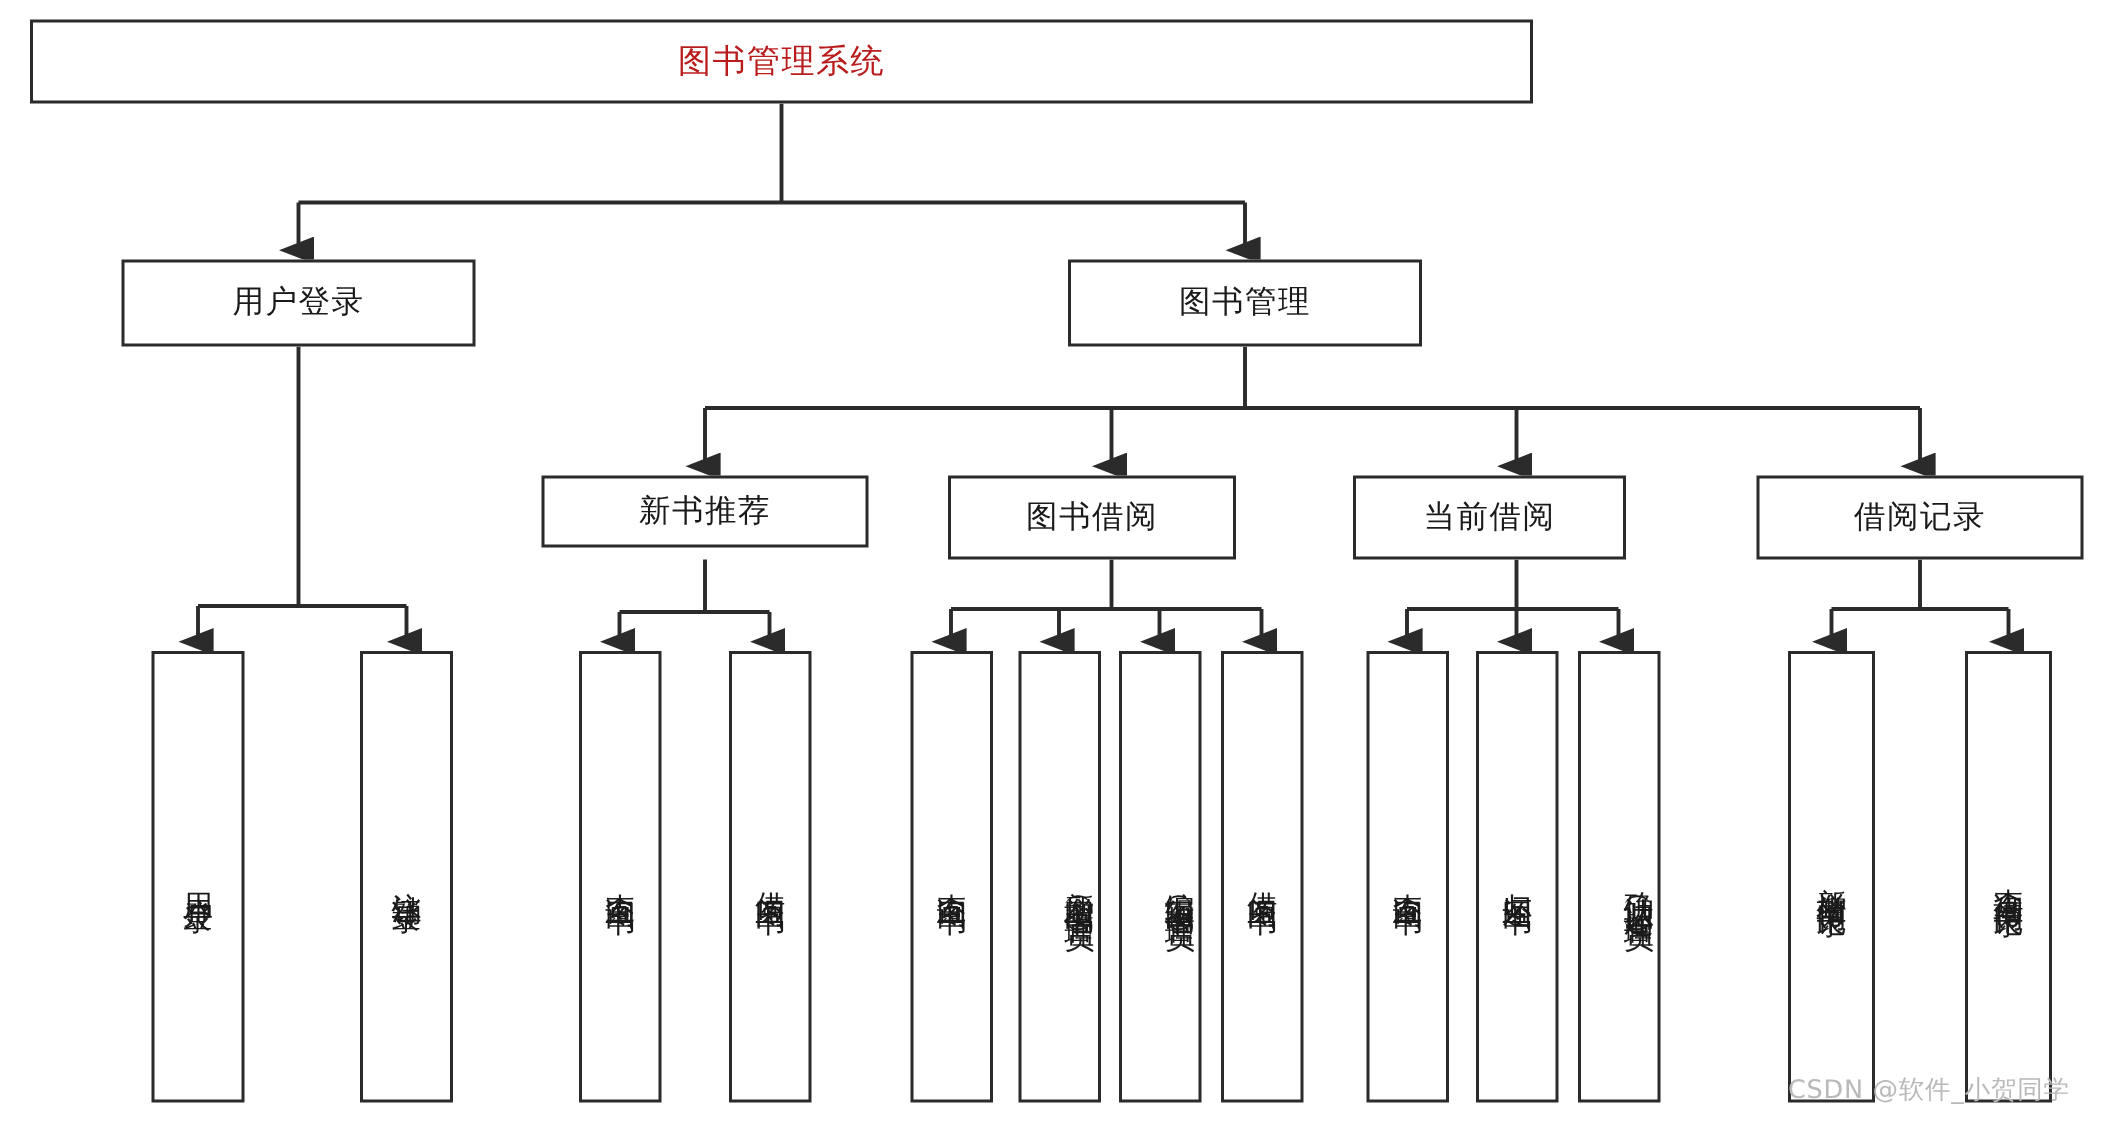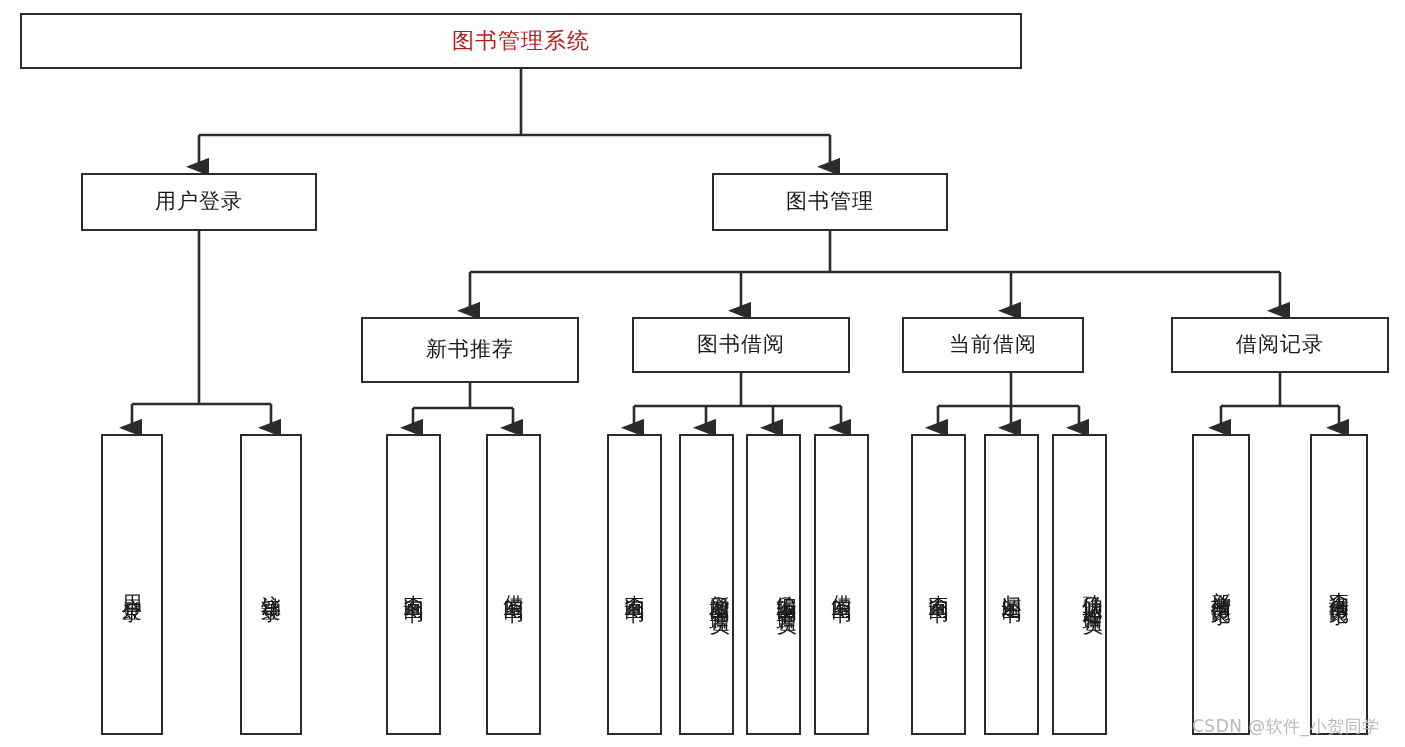--- a/index.html
+++ b/index.html
@@ -123,22 +123,22 @@
       <path d="M1221,406 L1221,427" marker-end="url(#arrow)"></path>
       <path d="M1339,406 L1339,427" marker-end="url(#arrow)"></path>
     </g>
   </svg>
 
   <div class="node root" id="n-root" style="left: 20px; top: 13px; width: 1002px; height: 56px; border-color: rgb(43, 43, 43); background: rgb(255, 255, 255); color: #b91c1c;">图书管理系统</div>
 
   <div class="node horiz" id="n-l1-0" style="left: 81px; top: 173px; width: 236px; height: 58px; border-color: rgb(43, 43, 43); background: rgb(255, 255, 255); color: rgb(26, 26, 26);">用户登录</div>
   <div class="node horiz" id="n-l1-1" style="left: 712px; top: 173px; width: 236px; height: 58px; border-color: rgb(43, 43, 43); background: rgb(255, 255, 255); color: rgb(26, 26, 26);">图书管理</div>
 
-  <div class="node horiz" id="n-l2-0" style="left: 361px; top: 317px; width: 218px; height: 66px; border-color: rgb(43, 43, 43); background: rgb(255, 255, 255); color: rgb(26, 26, 26);">新书推荐</div>
-  <div class="node horiz" id="n-l2-1" style="left: 632px; top: 317px; width: 218px; height: 56px; border-color: rgb(43, 43, 43); background: rgb(255, 255, 255); color: rgb(26, 26, 26);">图书借阅</div>
+  <div class="node horiz" id="n-l2-0" style="left: 361px; top: 317px; width: 218px; height: 48px; border-color: rgb(43, 43, 43); background: rgb(255, 255, 255); color: rgb(26, 26, 26);">新书推荐</div>
+  <div class="node horiz" id="n-l2-1" style="left: 632px; top: 317px; width: 192px; height: 56px; border-color: rgb(43, 43, 43); background: rgb(255, 255, 255); color: rgb(26, 26, 26);">图书借阅</div>
   <div class="node horiz" id="n-l2-2" style="left: 902px; top: 317px; width: 182px; height: 56px; border-color: rgb(43, 43, 43); background: rgb(255, 255, 255); color: rgb(26, 26, 26);">当前借阅</div>
   <div class="node horiz" id="n-l2-3" style="left: 1171px; top: 317px; width: 218px; height: 56px; border-color: rgb(43, 43, 43); background: rgb(255, 255, 255); color: rgb(26, 26, 26);">借阅记录</div>
 
   <div class="node vert centered" id="n-lf-0" style="left: 101px; top: 434px; width: 62px; height: 301px; border-color: rgb(43, 43, 43); background: rgb(255, 255, 255); color: rgb(26, 26, 26);">用户登录</div>
   <div class="node vert centered" id="n-lf-1" style="left: 240px; top: 434px; width: 62px; height: 301px; border-color: rgb(43, 43, 43); background: rgb(255, 255, 255); color: rgb(26, 26, 26);">注销登录</div>
   <div class="node vert centered" id="n-lf-2" style="left: 386px; top: 434px; width: 55px; height: 301px; border-color: rgb(43, 43, 43); background: rgb(255, 255, 255); color: rgb(26, 26, 26);">查询图书</div>
   <div class="node vert centered" id="n-lf-3" style="left: 486px; top: 434px; width: 55px; height: 301px; border-color: rgb(43, 43, 43); background: rgb(255, 255, 255); color: rgb(26, 26, 26);">借阅图书</div>
   <div class="node vert centered" id="n-lf-4" style="left: 607px; top: 434px; width: 55px; height: 301px; border-color: rgb(43, 43, 43); background: rgb(255, 255, 255); color: rgb(26, 26, 26);">查询图书</div>
   <div class="node vert" id="n-lf-5" style="left: 679px; top: 434px; width: 55px; height: 301px; border-color: rgb(43, 43, 43); background: rgb(255, 255, 255); color: rgb(26, 26, 26);">新增图书（管理员）</div>
   <div class="node vert" id="n-lf-6" style="left: 746px; top: 434px; width: 55px; height: 301px; border-color: rgb(43, 43, 43); background: rgb(255, 255, 255); color: rgb(26, 26, 26);">编辑图书（管理员）</div>

